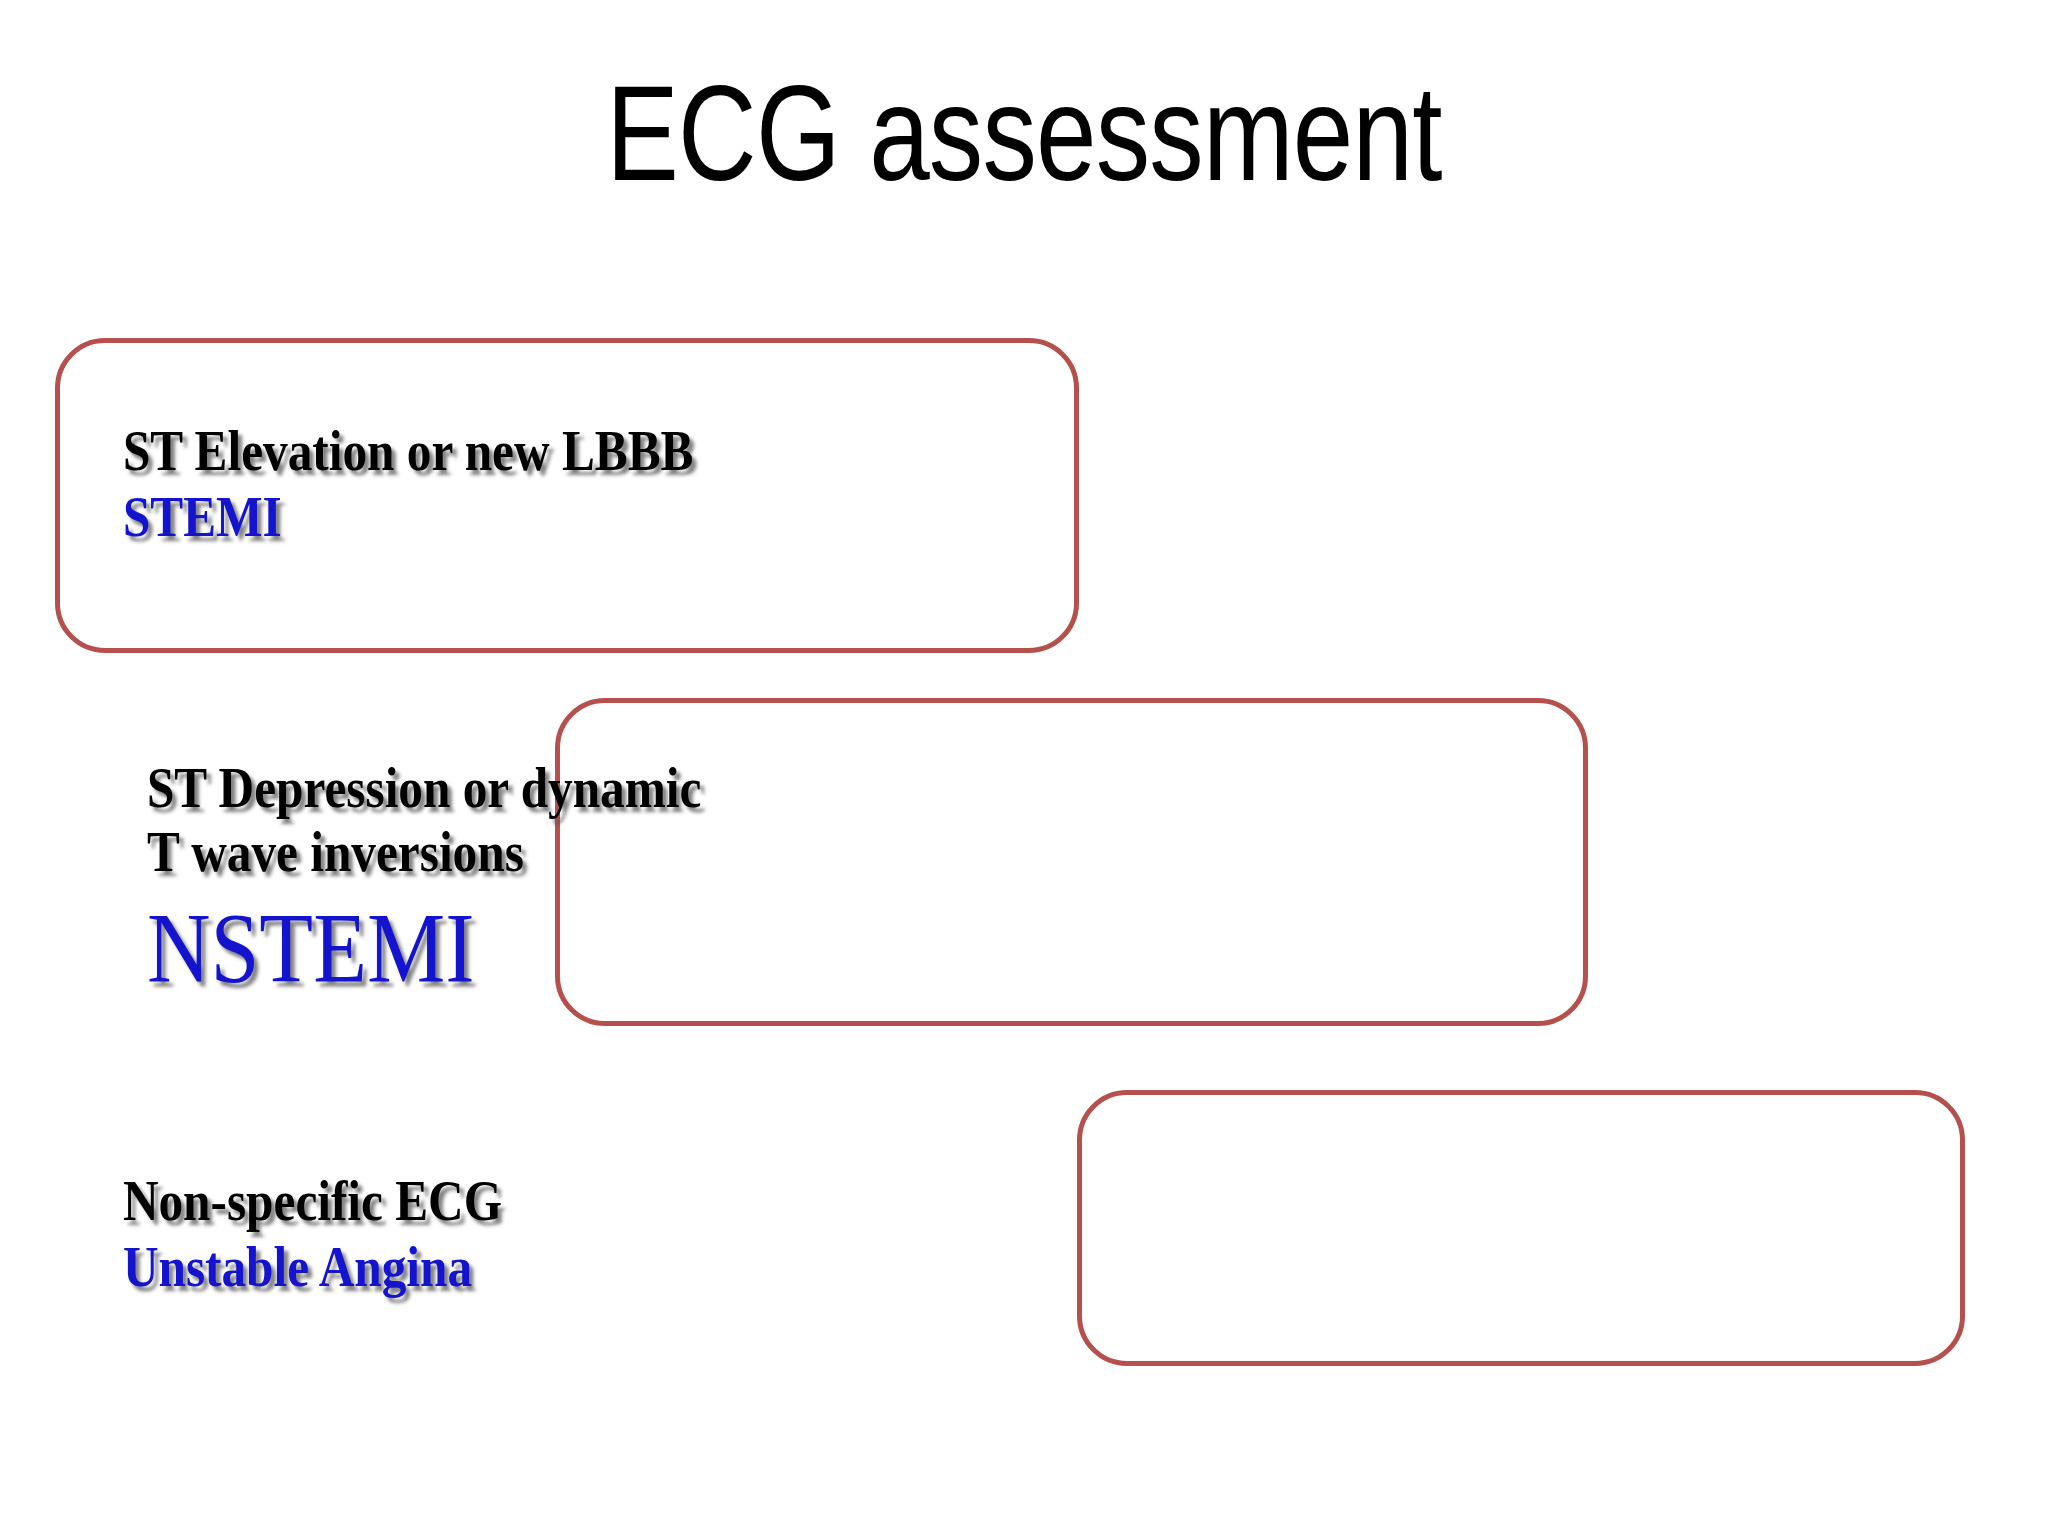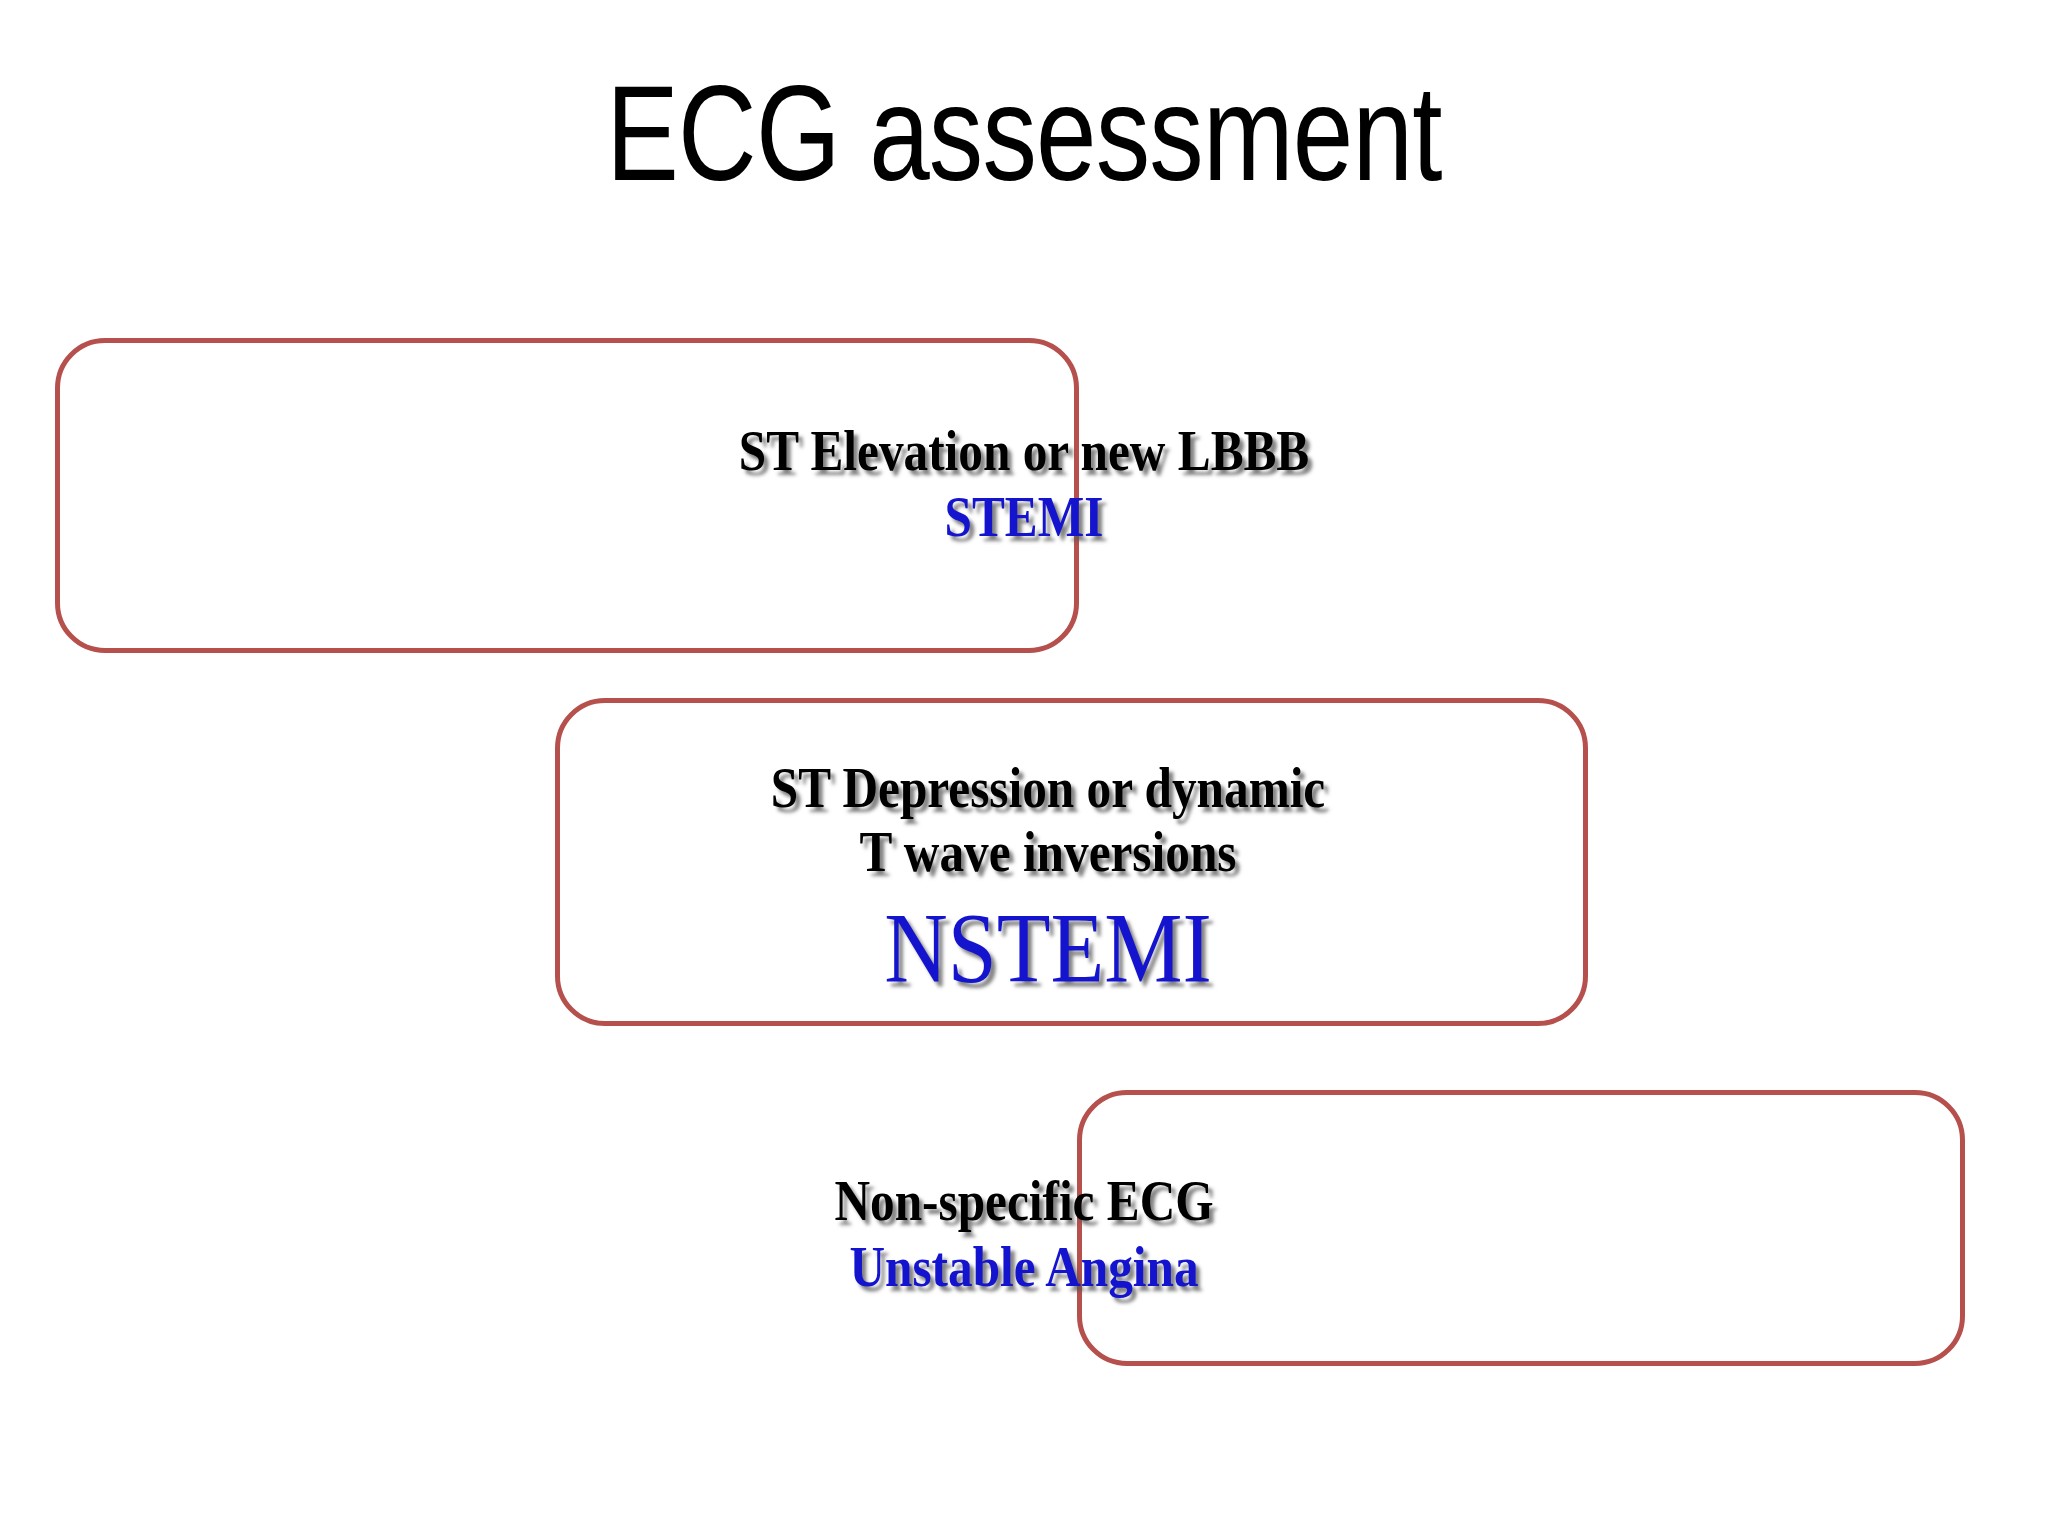--- a/index.html
+++ b/index.html
@@ -43,21 +43,21 @@
     box-sizing: border-box;
     border: 5px solid #b5504d;
     border-radius: 50px;
     background: transparent;
   }
 
   .box-text {
     position: absolute;
     left: 0;
     width: 100%;
-    text-align: center;
+    text-align: left;
     white-space: nowrap;
     font-family: "Liberation Serif", "DejaVu Serif", serif;
   }
 
   .line {
     display: block;
     font-weight: bold;
     color: #000000;
     text-shadow: 5px 5px 4px rgba(90,90,90,0.75);
     transform: scaleX(0.88);

